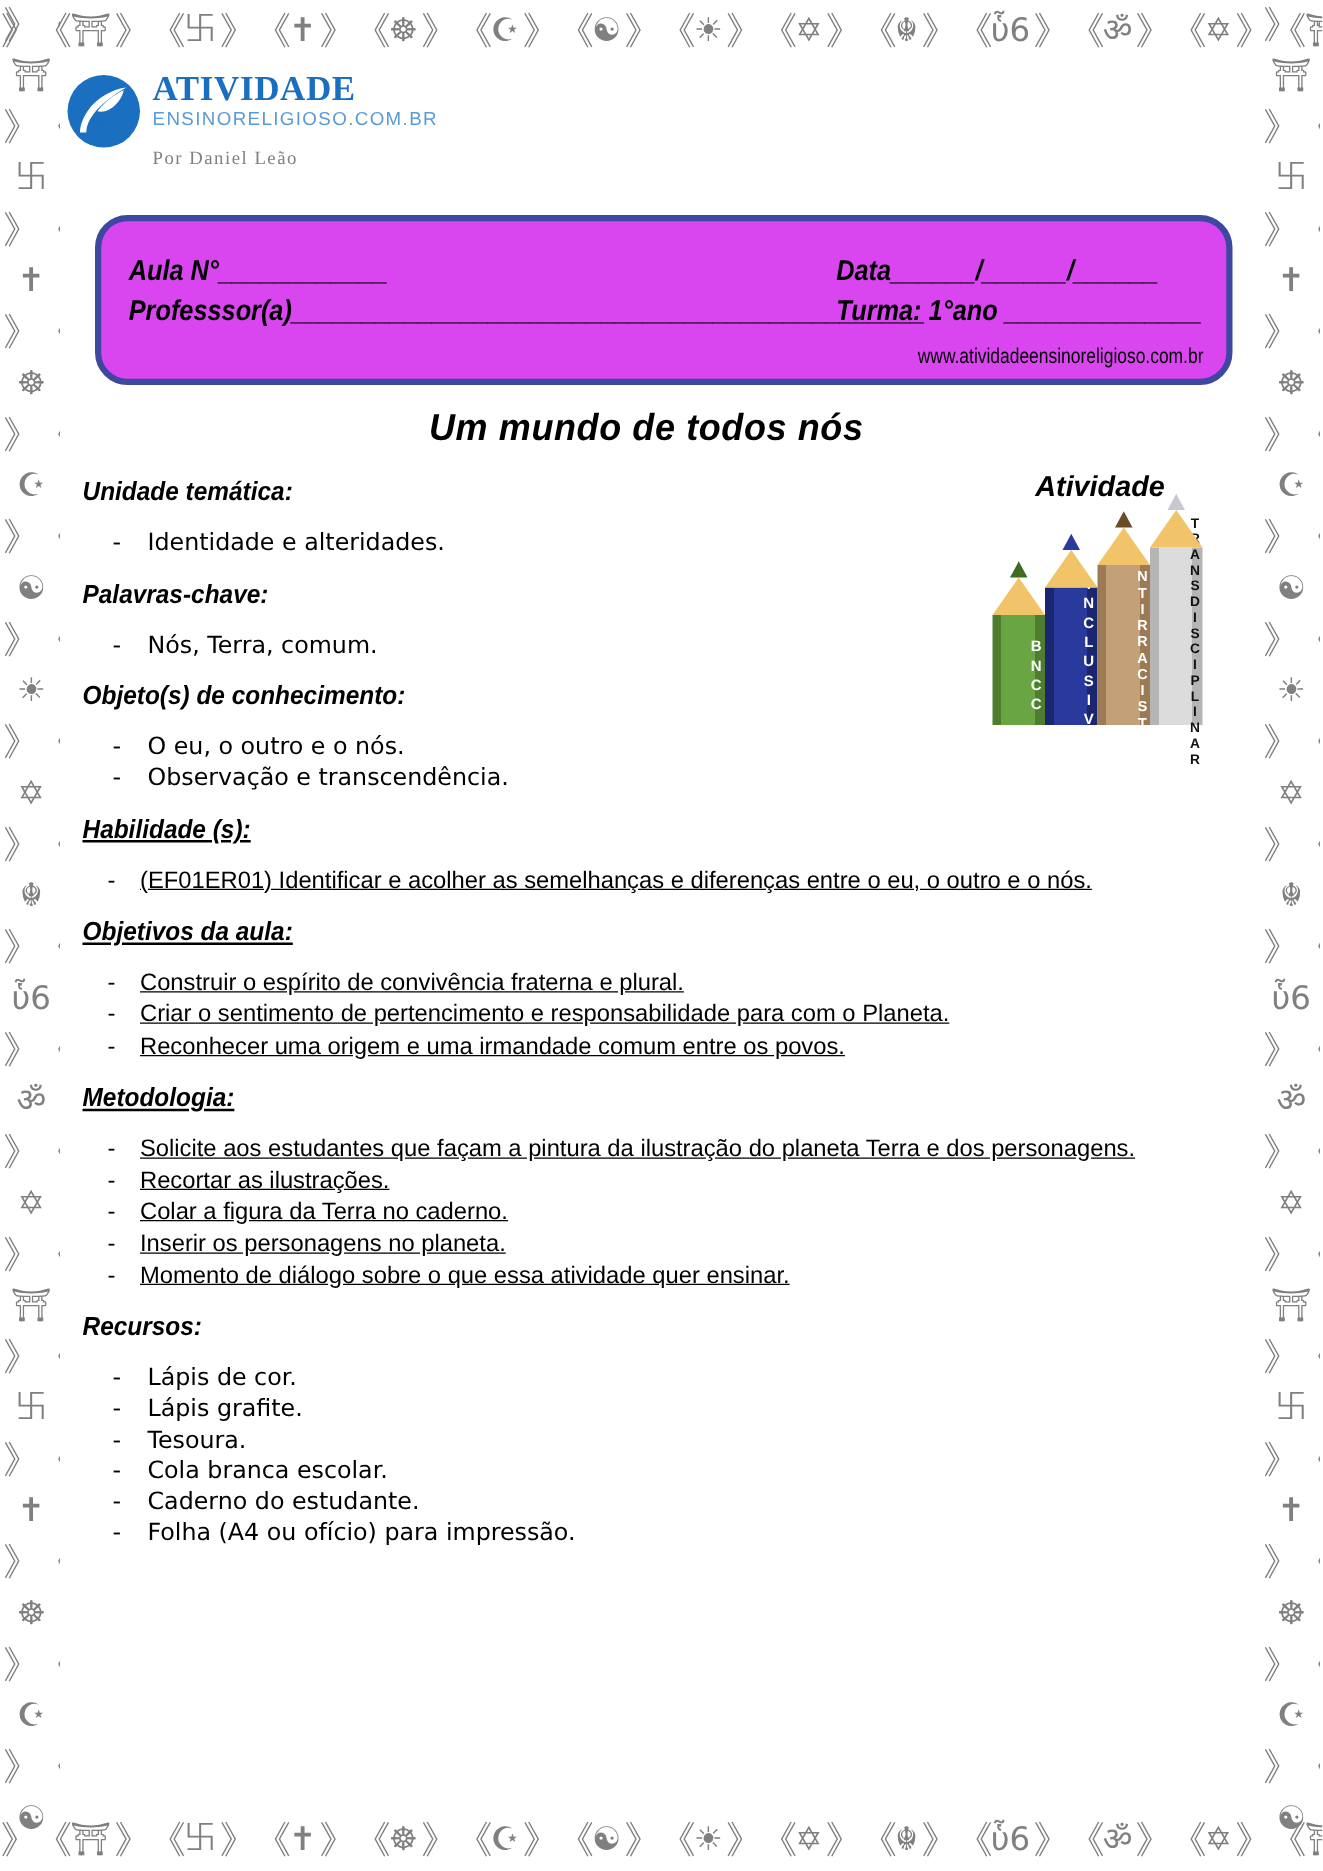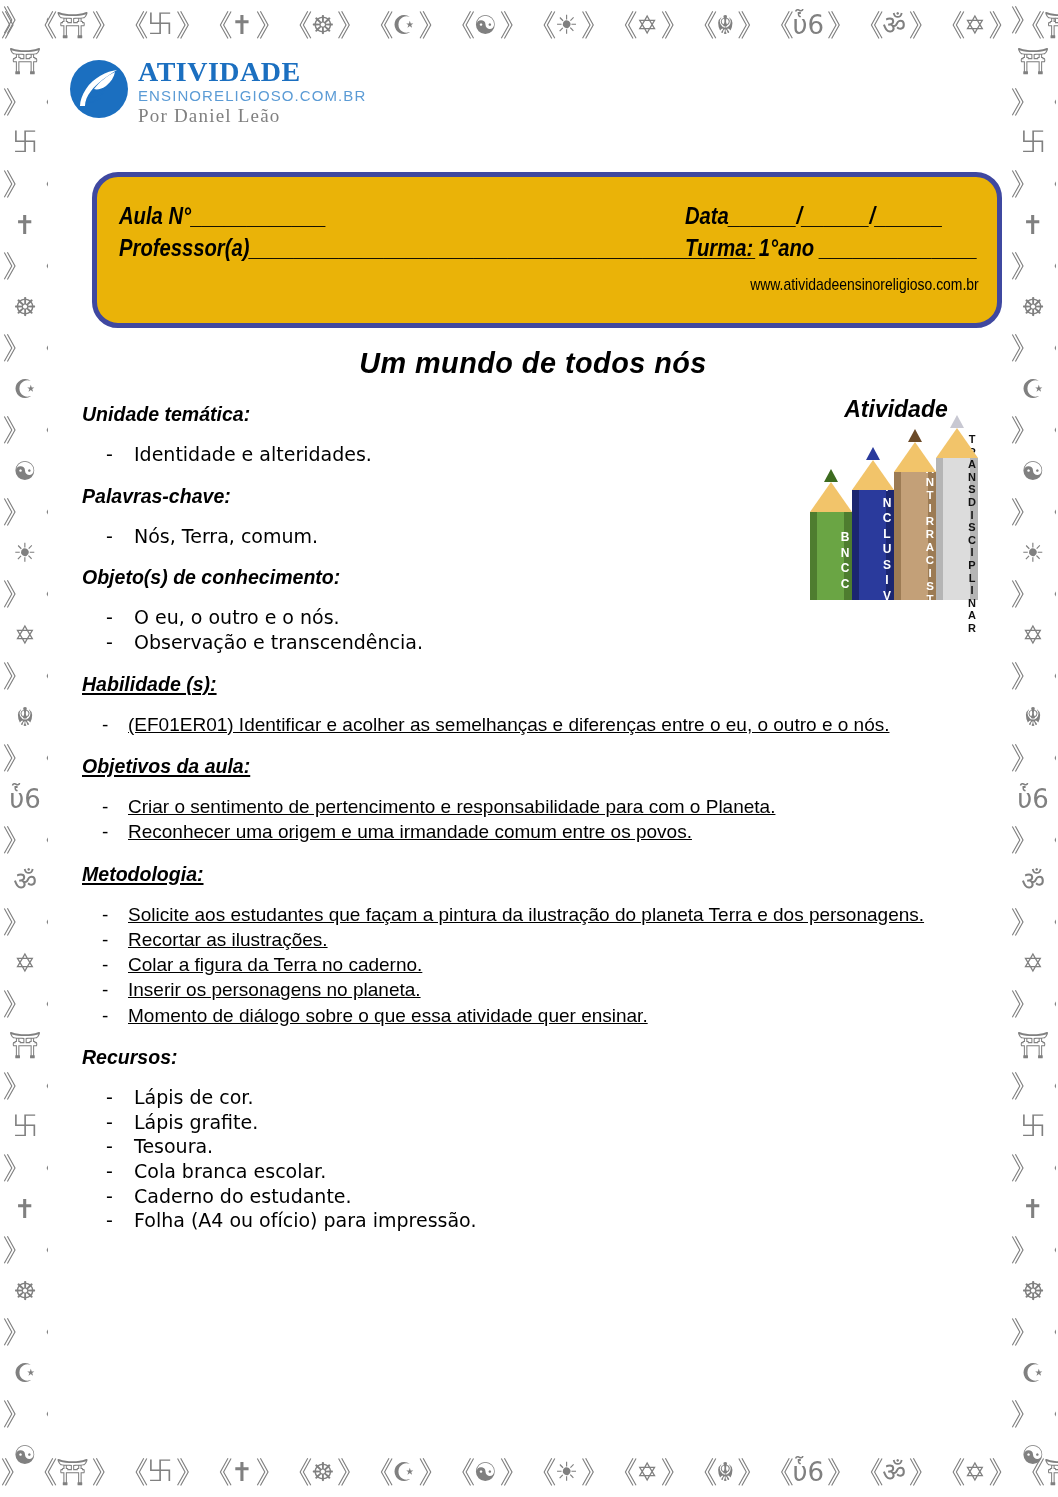--- a/index.html
+++ b/index.html
@@ -68,21 +68,21 @@
     height: 41px;
     line-height: 41px;
     width: 46px;
   }
   .zig { font-size: 31px; letter-spacing: -4px; }
   .relsym { font-size: 26px; padding: 0 2px; }
 
   
   .page {
     position: absolute;
-    left: 52px;
+    left: 36px;
     top: 44px;
     width: 962px;
     height: 1405px;
     z-index: 2;
   }
 
   
   .header {
     position: relative;
     height: 110px;
@@ -125,24 +125,24 @@
   }
   .logo-sub {
     font-family: "Liberation Sans", sans-serif;
     font-size: 15px;
     color: #5b9bd5;
     letter-spacing: 1.1px;
     margin-top: 2px;
   }
   .logo-author {
     font-family: "Liberation Serif", serif;
-    font-size: 19px;
+    font-size: 15px;
     color: #808080;
     letter-spacing: 1.2px;
-    margin-top: 3px;
+    margin-top: 17px;
   }
   .head-title-wrap {
     position: absolute;
     left: 370px;
     top: 34px;
     width: 330px;
     text-align: center;
   }
   .head-title {
     font-family: "Liberation Sans", sans-serif;
@@ -156,24 +156,24 @@
     font-weight: bold;
     font-size: 17px;
     margin-top: 3px;
     transform: scaleX(0.92);
   }
 
   
   .form-box {
     position: relative;
     margin: 18px 12px 0 40px;
-    height: 156px;
+    height: 136px;
     border: 5px solid #3f48a0;
     border-radius: 26px;
-    background: #eab308;
+    background: #d946ef;
     box-sizing: border-box;
   }
   .form-row {
     position: absolute;
     font-family: "Liberation Sans", sans-serif;
     font-weight: bold;
     font-style: italic;
     font-size: 23px;
     white-space: nowrap;
     transform: scaleX(0.88);
@@ -539,20 +539,21 @@
         </div>
         <div class="sec wide">
           <div class="sec-title">Habilidade (s):</div>
           <ul class="items narrow">
             <li>(EF01ER01) Identificar e acolher as semelhanças e diferenças entre o eu, o outro e o nós.</li>
           </ul>
         </div>
         <div class="sec wide">
           <div class="sec-title">Objetivos da aula:</div>
           <ul class="items narrow">
+            <li>Construir o espírito de convivência fraterna e plural.</li>
             <li>Criar o sentimento de pertencimento e responsabilidade para com o Planeta.</li>
             <li>Reconhecer uma origem e uma irmandade comum entre os povos.</li>
           </ul>
         </div>
         <div class="sec wide">
           <div class="sec-title">Metodologia:</div>
           <ul class="items narrow">
             <li>Solicite aos estudantes que façam a pintura da ilustração do planeta Terra e dos personagens.</li>
             <li>Recortar as ilustrações.</li>
             <li>Colar a figura da Terra no caderno.</li>

